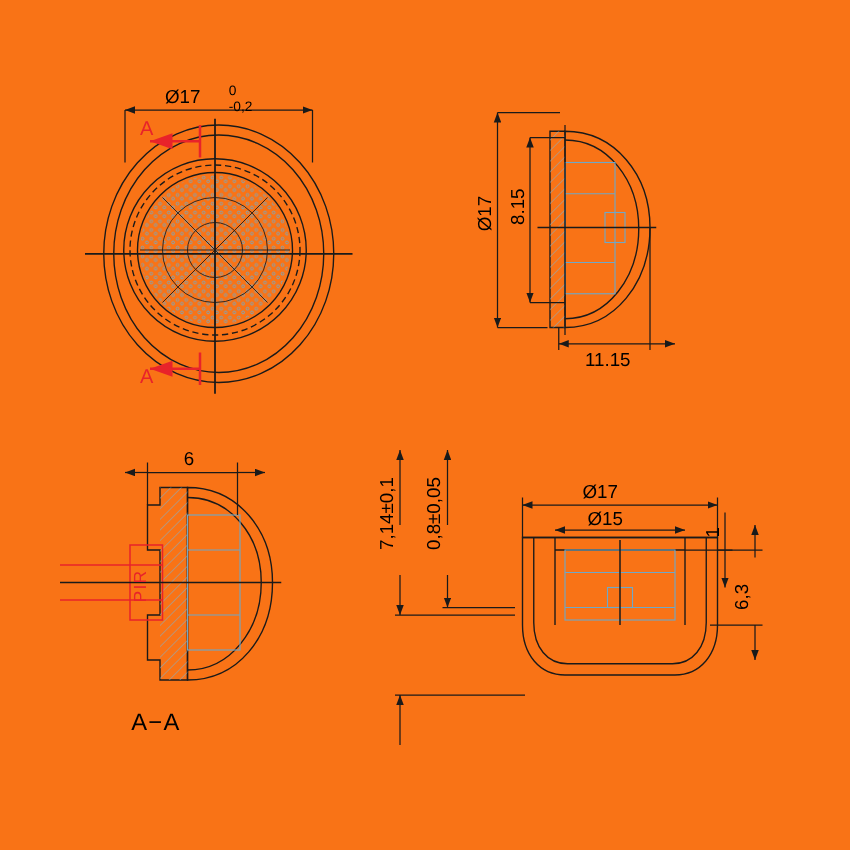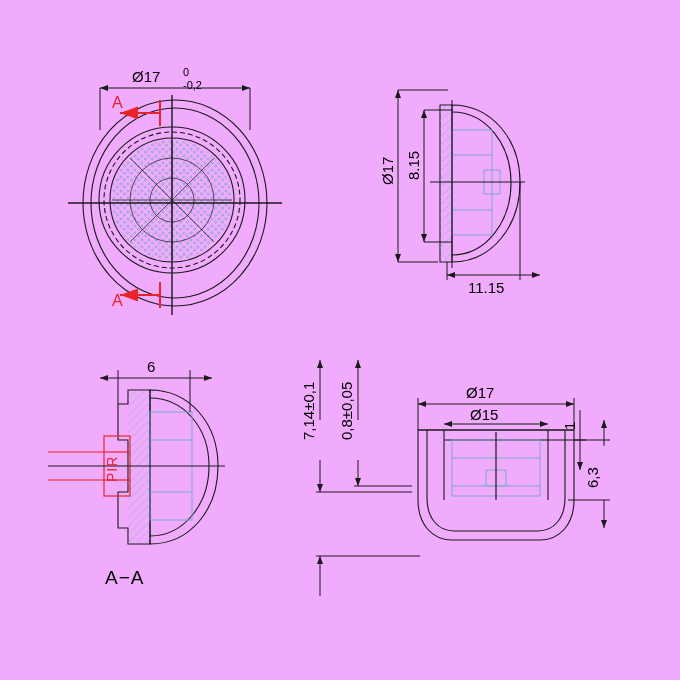--- a/index.html
+++ b/index.html
@@ -10,21 +10,21 @@
   body {
     width: 680px;
     height: 680px;
     font-family: "Liberation Sans", sans-serif;
     overflow: hidden;
   }
   #sheet {
     position: relative;
     width: 680px;
     height: 680px;
-    background: #f0abfc;
+    background: #f97316;
   }
   svg.drawing {
     position: absolute;
     left: 0;
     top: 0;
     width: 680px;
     height: 680px;
   }
   .lbl {
     font-family: "Liberation Sans", sans-serif;

